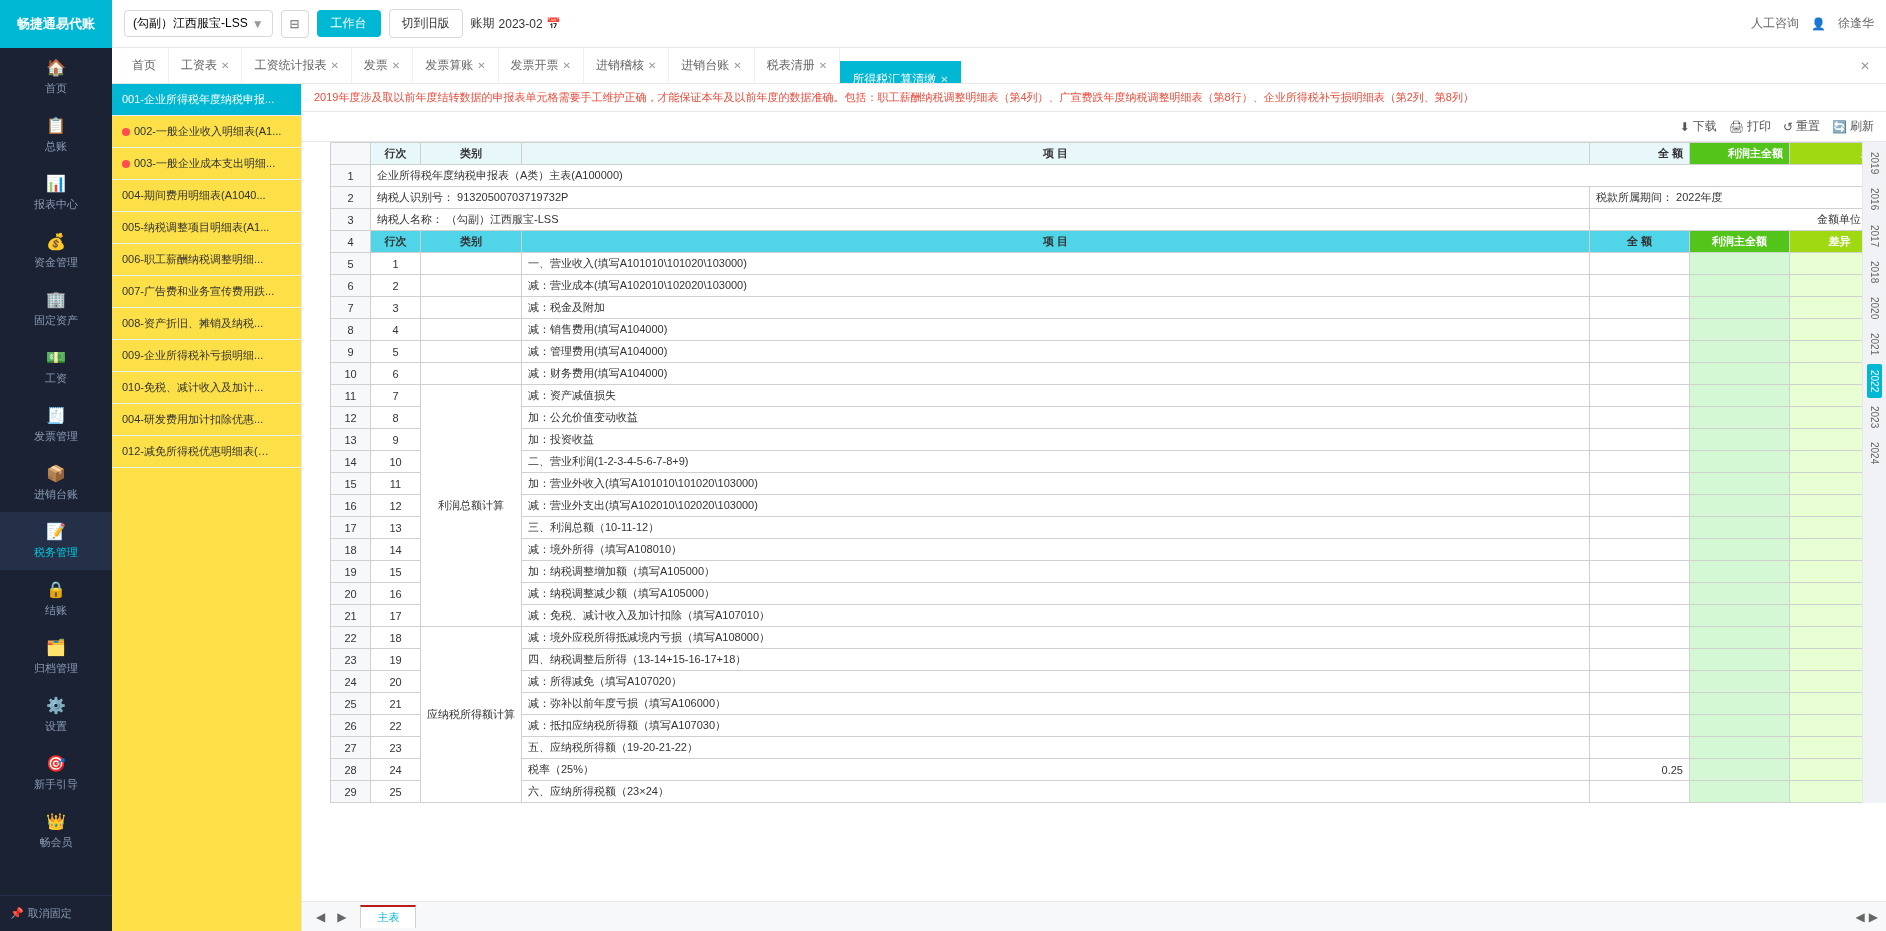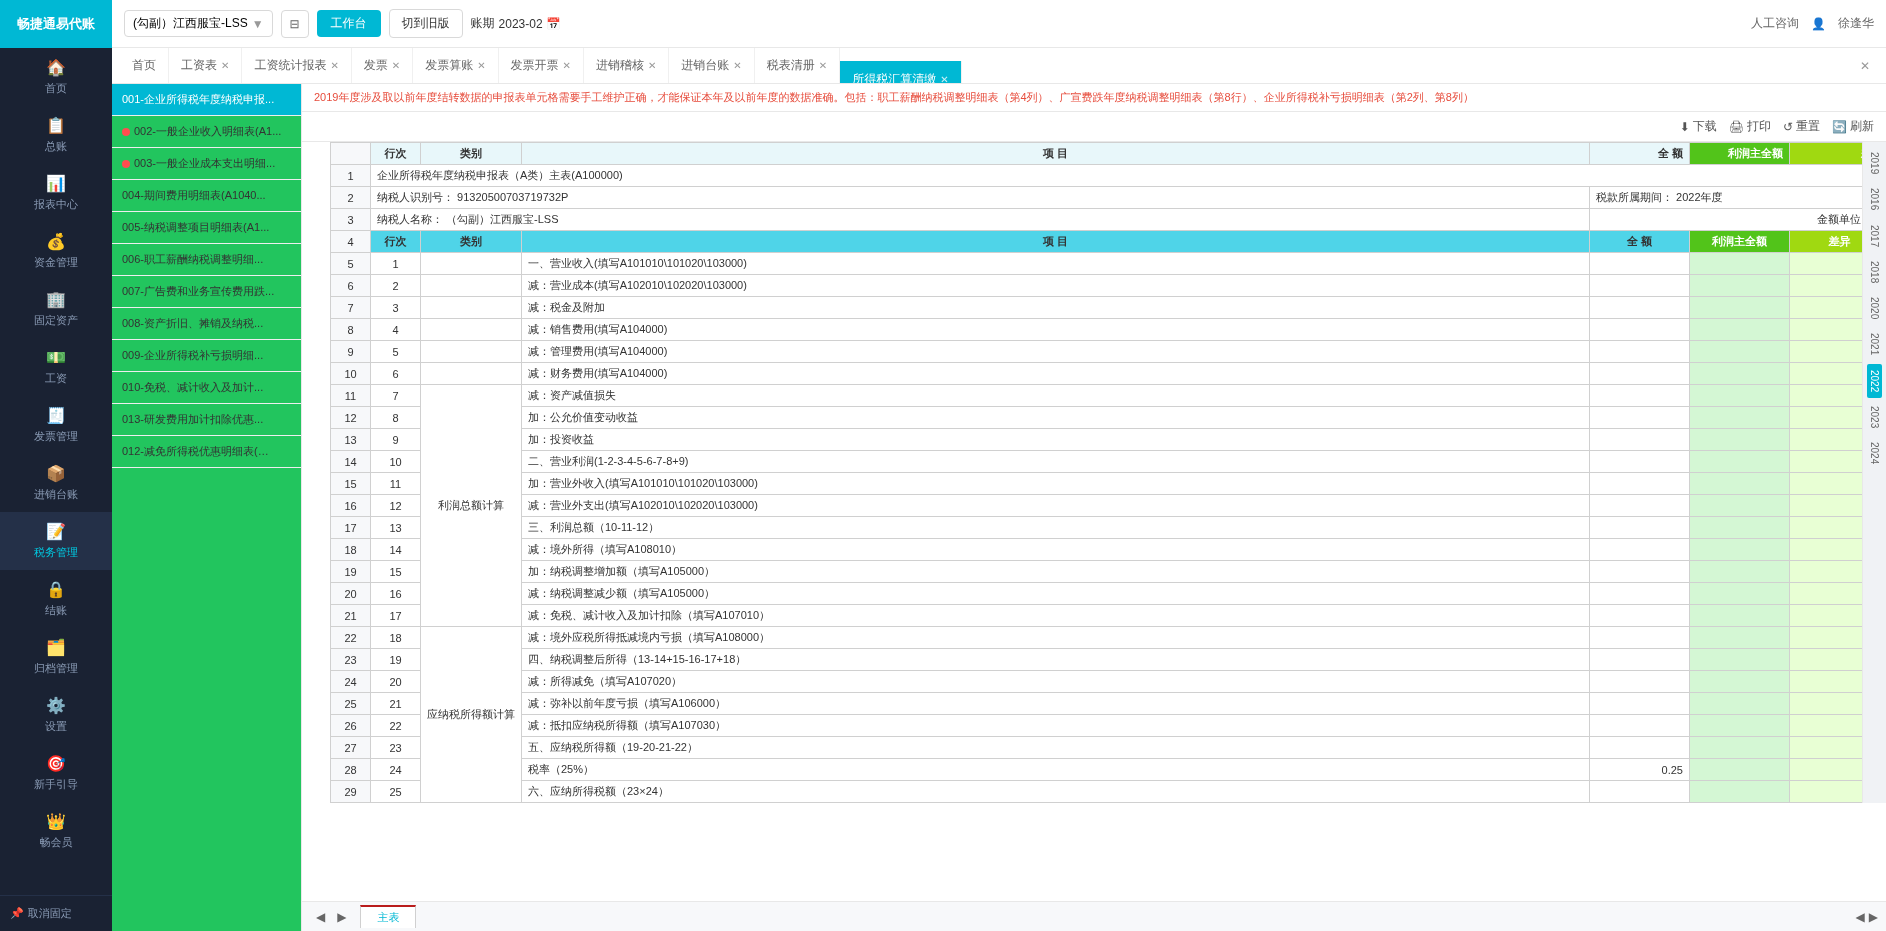--- a/index.html
+++ b/index.html
@@ -32,21 +32,21 @@
     .tab-item { display: flex; align-items: center; gap: 4px; padding: 0 12px; height: 36px; cursor: pointer; font-size: 12px; color: #666; white-space: nowrap; border-right: 1px solid #f0f0f0; }
     .tab-item.active { color: #fff; background: #00b8d4; margin-top: 27px; }
     .tab-item .close { font-size: 10px; color: #999; cursor: pointer; }
     .tab-item.active .close { color: rgba(255,255,255,0.8); }
     .tabbar-close { margin-left: auto; color: #999; cursor: pointer; padding: 0 8px; }
 
     
     .content { flex: 1; display: flex; overflow: hidden; }
 
     
-    .left-panel { width: 190px; background: #22c55e; border-right: 1px solid #e8e8e8; flex-shrink: 0; overflow-y: auto; }
+    .left-panel { width: 190px; background: #fde047; border-right: 1px solid #e8e8e8; flex-shrink: 0; overflow-y: auto; }
     .left-panel-item { padding: 8px 10px; font-size: 11px; color: #333; cursor: pointer; border-bottom: 1px solid #eee; display: flex; align-items: center; gap: 4px; }
     .left-panel-item.active { background: #00b8d4; color: white; }
     .left-panel-item .status-dot { width: 8px; height: 8px; border-radius: 50%; flex-shrink: 0; }
     .dot-red { background: #ff4d4f; }
 
     
     .main-panel { flex: 1; display: flex; flex-direction: column; overflow: hidden; }
 
     
     .warning-bar { background: #fff; padding: 6px 12px; font-size: 11px; color: #e74c3c; border-bottom: 1px solid #e8e8e8; flex-shrink: 0; }
@@ -249,21 +249,21 @@
       <div class="left-panel-item">
         <span>008-资产折旧、摊销及纳税...</span>
       </div>
       <div class="left-panel-item">
         <span>009-企业所得税补亏损明细...</span>
       </div>
       <div class="left-panel-item">
         <span>010-免税、减计收入及加计...</span>
       </div>
       <div class="left-panel-item">
-        <span>013-研发费用加计扣除优惠...</span>
+        <span>004-研发费用加计扣除优惠...</span>
       </div>
       <div class="left-panel-item">
         <span>012-减免所得税优惠明细表(…</span>
       </div>
     </div>
 
     <div class="main-panel">
 
       <div class="warning-bar">
         <span>2019年度涉及取以前年度结转数据的申报表单元格需要手工维护正确，才能保证本年及以前年度的数据准确。包括：职工薪酬纳税调整明细表（第4列）、广宣费跌年度纳税调整明细表（第8行）、企业所得税补亏损明细表（第2列、第8列）</span>

